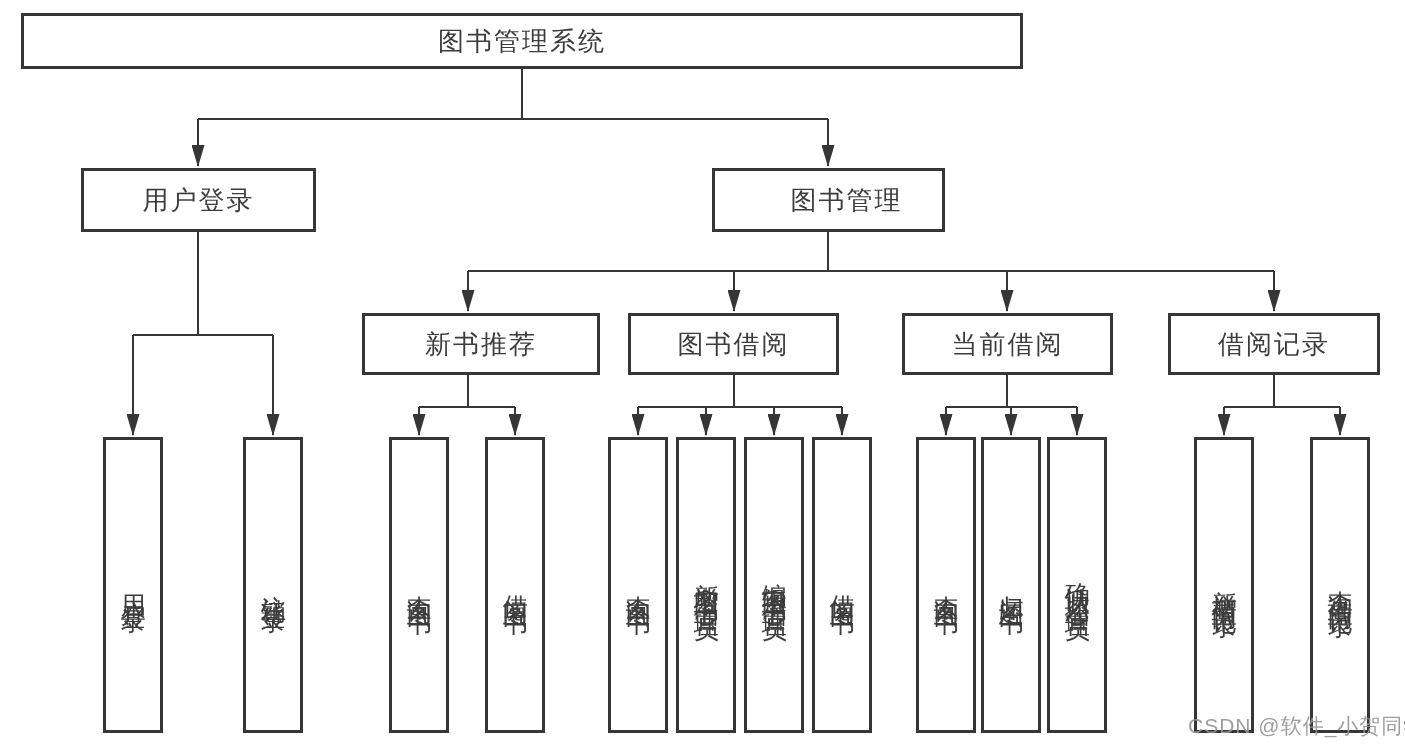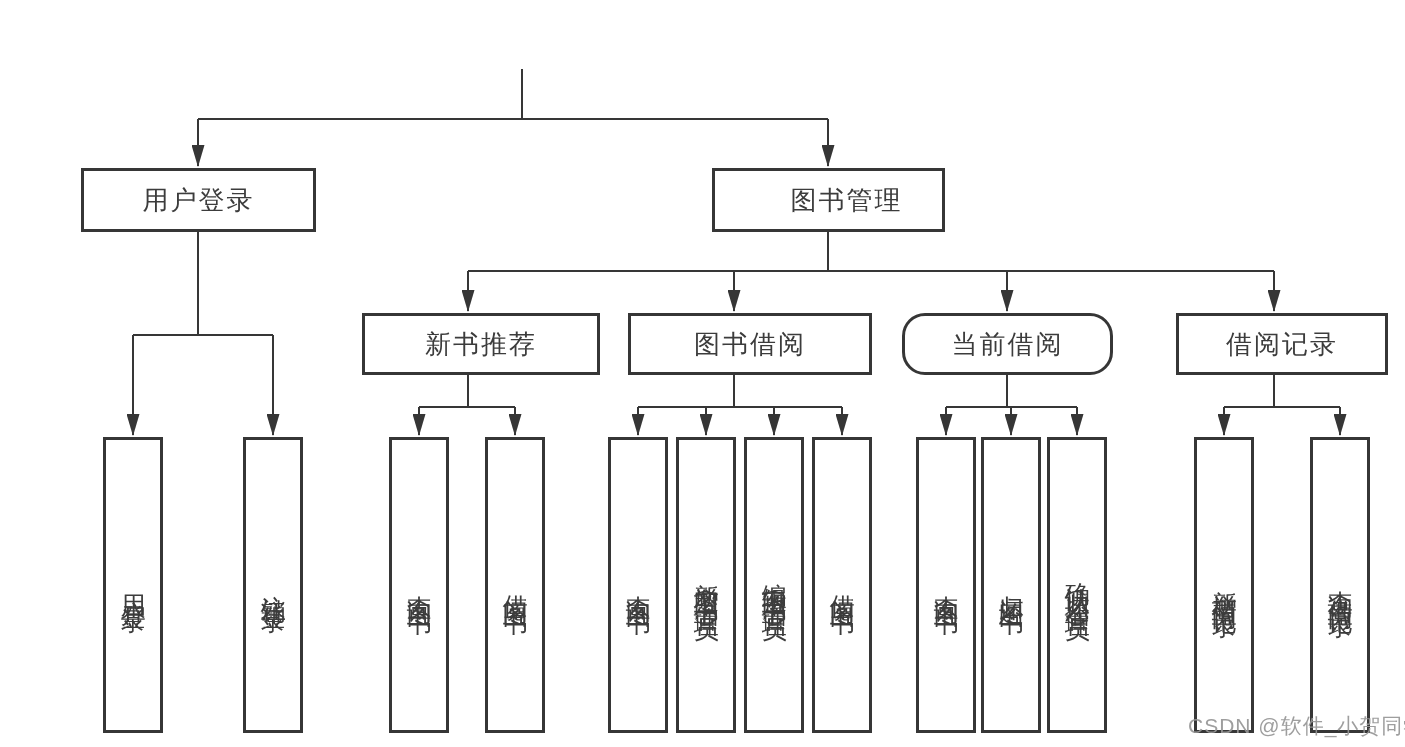--- a/index.html
+++ b/index.html
@@ -39,23 +39,23 @@
     line-height: 1.1;
     color: #3c3c3c;
     letter-spacing: 5px;
     white-space: nowrap;
   }
   .lvl1 { left: 21px;  top: 13px;  width: 1002px; height: 56px; }
   .lvl2a { left: 81px;  top: 168px; width: 235px; height: 64px; }
   .lvl2b { left: 712px; top: 168px; width: 233px; height: 64px; padding-left: 36px; }
   .lvl3 { top: 313px; height: 62px; }
   .l3a { left: 362px;  width: 238px; }
-  .l3b { left: 628px;  width: 244px; }
-  .l3c { left: 902px;  width: 211px; border-radius: 23px; }
-  .l3d { left: 1168px; width: 212px; margin-left: 8px; }
+  .l3b { left: 628px;  width: 211px; }
+  .l3c { left: 902px;  width: 211px; }
+  .l3d { left: 1168px; width: 212px; }
   .p1  { left: 103px; }
   .p2  { left: 243px; }
   .p3  { left: 389px; }
   .p4  { left: 485px; }
   .p5  { left: 608px; }
   .p6  { left: 676px; }
   .p7  { left: 744px; }
   .p8  { left: 812px; }
   .p9  { left: 916px; }
   .p10 { left: 981px; }
@@ -114,20 +114,23 @@
       <path d="M946,407 V435" marker-end="url(#arrow)"></path>
       <path d="M1011,407 V435" marker-end="url(#arrow)"></path>
       <path d="M1077,407 V435" marker-end="url(#arrow)"></path>
 
       <path d="M1274,375 V407 M1224,407 H1340"></path>
       <path d="M1224,407 V435" marker-end="url(#arrow)"></path>
       <path d="M1340,407 V435" marker-end="url(#arrow)"></path>
     </g>
   </svg>
 
+  <div class="box lvl1">
+    <span class="hlabel">图书管理系统</span>
+  </div>
 
   <div class="box lvl2a">
     <span class="hlabel">用户登录</span>
   </div>
   <div class="box lvl2b">
     <span class="hlabel">图书管理</span>
   </div>
 
   <div class="box lvl3 l3a">
     <span class="hlabel">新书推荐</span>

